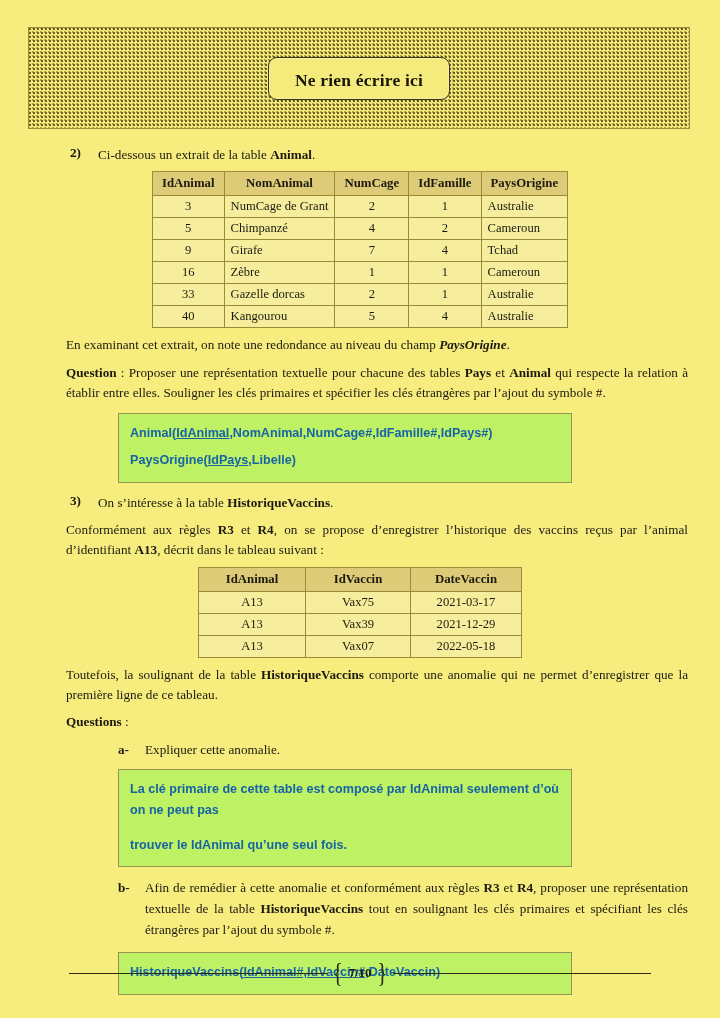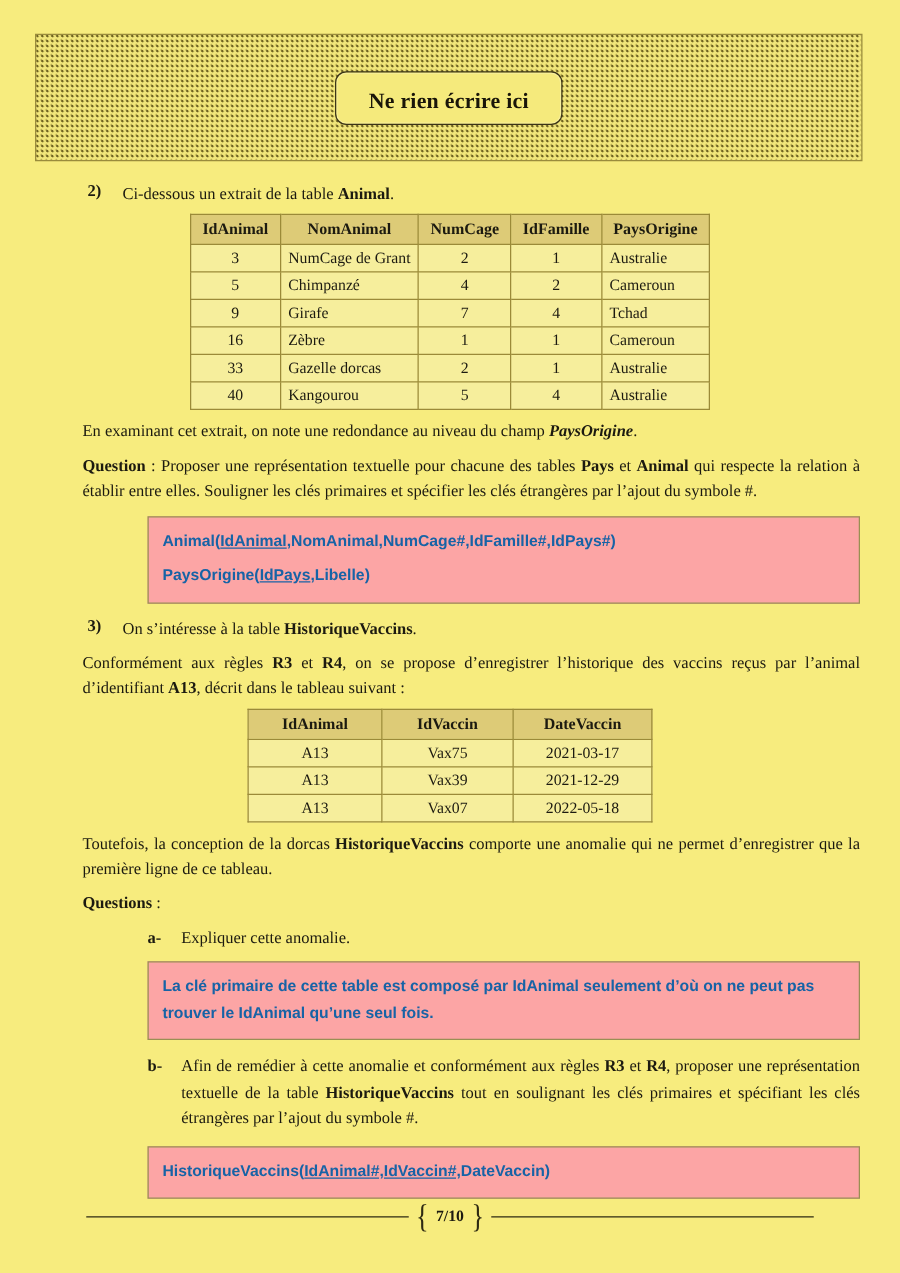--- a/index.html
+++ b/index.html
@@ -111,23 +111,23 @@
     padding: 3px 9px;
   }
   table.data td { background: #f6ee9c; }
   td.c { text-align: center; }
   td.l { text-align: left; padding-left: 7px; }
 
   
   .answer-box {
     position: relative;
     margin: 9px 0 4px 118px;
-    width: 570px;
+    width: 454px;
     box-sizing: border-box;
-    background: #fca5a5;
+    background: #bef264;
     border: 1px solid #9a8f52;
     padding: 9px 11px 11px 11px;
   }
   .answer-box .atext {
     color: #1763a6;
     font-family: "Liberation Sans", sans-serif;
     font-weight: bold;
     font-size: 12.6px;
     line-height: 1.62;
   }
@@ -297,32 +297,32 @@
         </tr>
         <tr>
           <td class="c">A13</td>
           <td class="c">Vax07</td>
           <td class="c">2022-05-18</td>
         </tr>
       </tbody>
     </table>
   </div>
 
-  <p class="para"><span>Toutefois, la conception de la dorcas </span><b>HistoriqueVaccins</b><span> comporte une anomalie qui ne permet d’enregistrer que la première ligne de ce tableau.</span></p>
+  <p class="para"><span>Toutefois, la soulignant de la table </span><b>HistoriqueVaccins</b><span> comporte une anomalie qui ne permet d’enregistrer que la première ligne de ce tableau.</span></p>
 
   <p class="para nojust" style="margin-top:6px;"><b>Questions</b><span> :</span></p>
 
   <div class="sub">
     <span class="sub-letter">a-</span>
     <span>Expliquer cette anomalie.</span>
   </div>
 
   <div class="answer-box">
     <div class="atext">La clé primaire de cette table est composé par IdAnimal seulement d’où on ne peut pas</div>
-    <div class="atext" style="margin-top:0">trouver le IdAnimal qu’une seul fois.</div>
+    <div class="atext" style="margin-top:15px">trouver le IdAnimal qu’une seul fois.</div>
   </div>
 
   <div class="sub" style="margin-top:11px;">
     <span class="sub-letter">b-</span>
     <span><span>Afin de remédier à cette anomalie et conformément aux règles </span><b>R3</b><span> et </span><b>R4</b><span>, proposer une représentation textuelle de la table </span><b>HistoriqueVaccins</b><span> tout en soulignant les clés primaires et spécifiant les clés étrangères par l’ajout du symbole #.</span></span>
   </div>
 
   <div class="answer-box" style="margin-top:12px;">
     <div class="atext"><span>HistoriqueVaccins(</span><span class="u">IdAnimal#,IdVaccin#,</span><span>DateVaccin)</span></div>
   </div>

